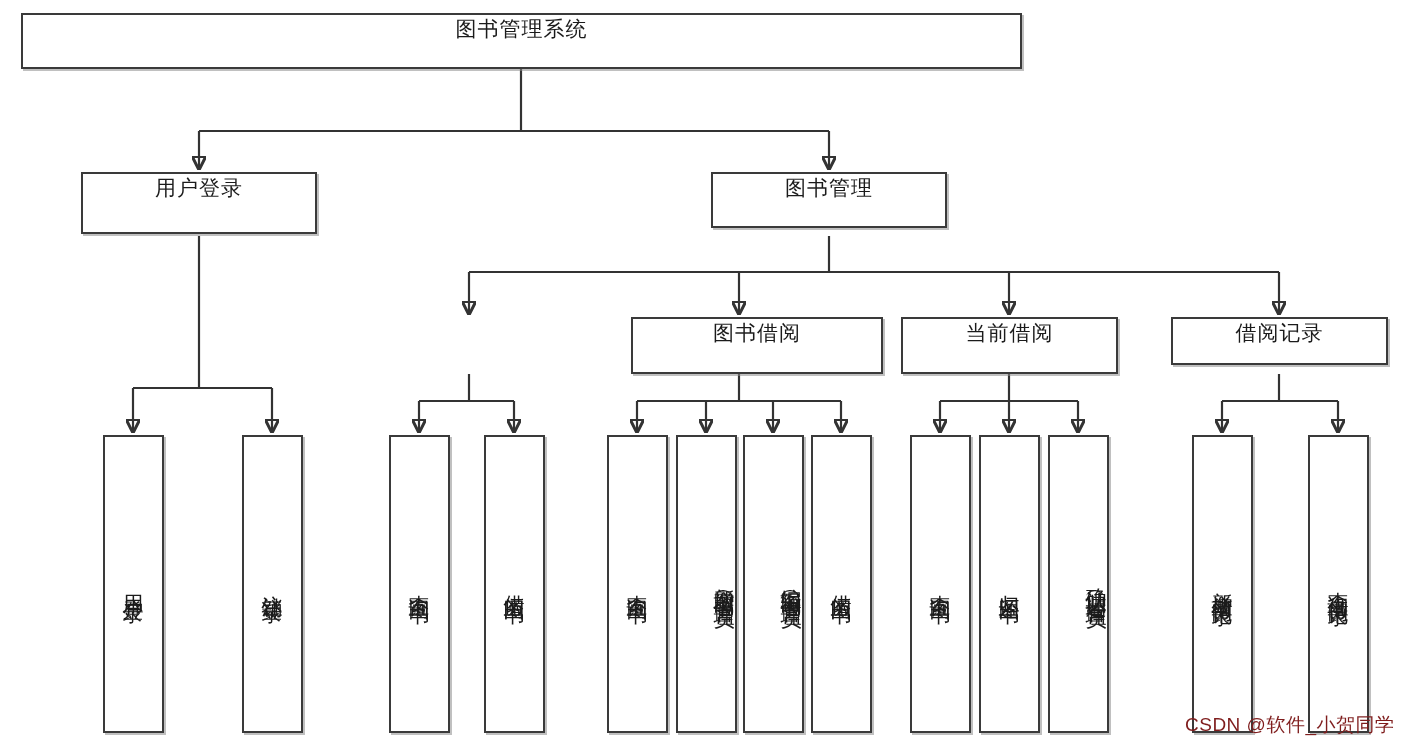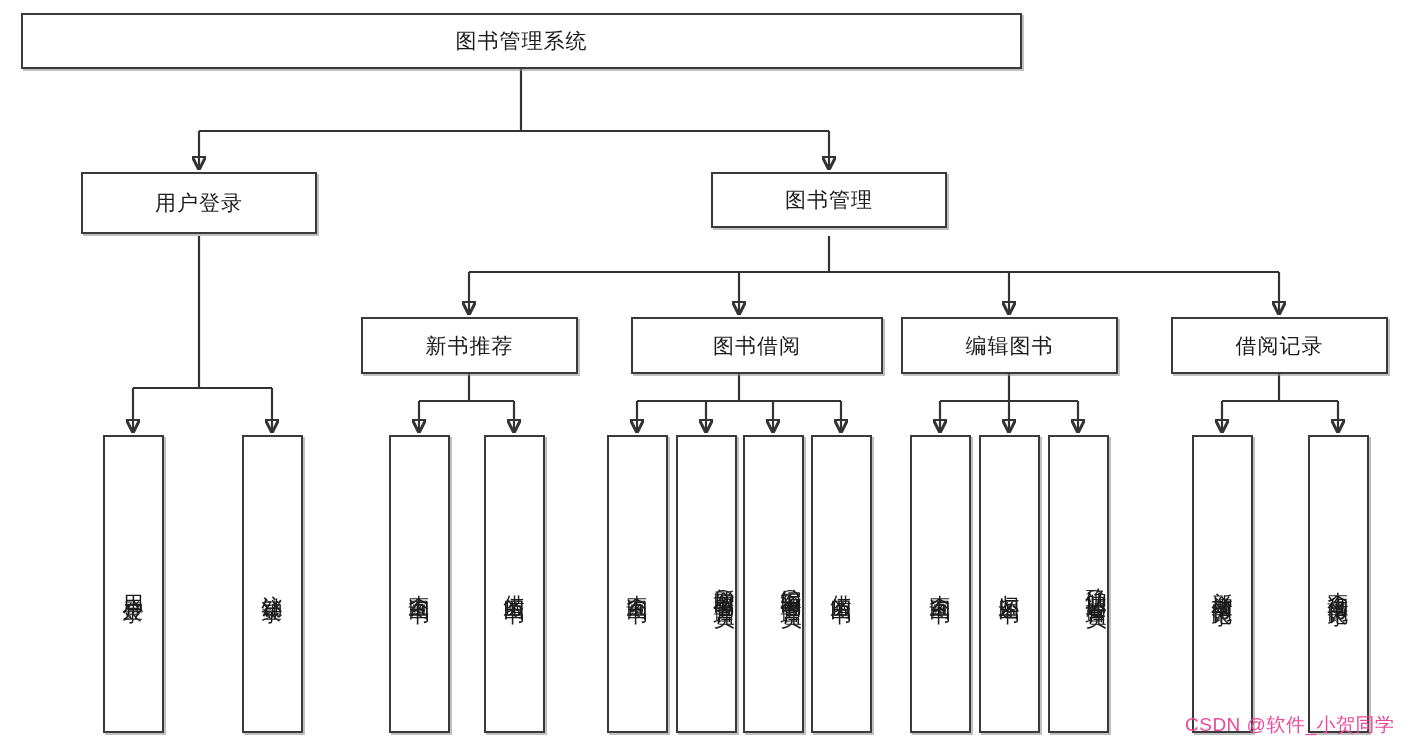--- a/index.html
+++ b/index.html
@@ -17,21 +17,20 @@
     background: #ffffff;
     overflow: hidden;
   }
   .node {
     position: absolute;
     box-sizing: border-box;
     background: #ffffff;
     border: 2px solid #3a3a3a;
     box-shadow: 2px 2px 0 rgba(140,140,140,0.55);
     display: flex;
-    align-items: center;
     justify-content: center;
     color: #1b1b1b;
   }
   .node.horiz {
     font-size: 21px;
     letter-spacing: 1px;
     white-space: nowrap;
   }
   .node.vert {
     writing-mode: vertical-rl;
@@ -61,21 +60,21 @@
   svg#wires path, svg#wires line {
     stroke: #333333;
     stroke-width: 2.2;
     fill: none;
   }
   .watermark {
     position: absolute;
     left: 1185px;
     top: 712px;
     font-size: 19px;
-    color: #ec4899;
+    color: #7f1d1d;
     white-space: nowrap;
     letter-spacing: 0.5px;
   }
 </style>
 </head>
 <body>
 
 <div id="canvas">
 
   <svg id="wires" viewBox="0 0 1405 747">
@@ -132,30 +131,27 @@
     <span>图书管理系统</span>
   </div>
 
   <div class="node horiz" style="left:81px; top:172px; width:236px; height:62px;">
     <span>用户登录</span>
   </div>
   <div class="node horiz" style="left:711px; top:172px; width:236px; height:56px;">
     <span>图书管理</span>
   </div>
 
-  <div class="node horiz" style="left:361px; top:317px; width:217px; height:57px;">
-    <span>新书推荐</span>
-  </div>
   <div class="node horiz" style="left:631px; top:317px; width:252px; height:57px;">
     <span>图书借阅</span>
   </div>
   <div class="node horiz" style="left:901px; top:317px; width:217px; height:57px;">
-    <span>编辑图书</span>
+    <span>当前借阅</span>
   </div>
-  <div class="node horiz" style="left:1171px; top:317px; width:217px; height:57px;">
+  <div class="node horiz" style="left:1171px; top:317px; width:217px; height:48px;">
     <span>借阅记录</span>
   </div>
 
   <div class="node vert midalign" style="left:103px; top:435px; width:61px; height:298px;">
     <span>用户登录</span>
   </div>
   <div class="node vert midalign" style="left:242px; top:435px; width:61px; height:298px;">
     <span>注销登录</span>
   </div>
 

